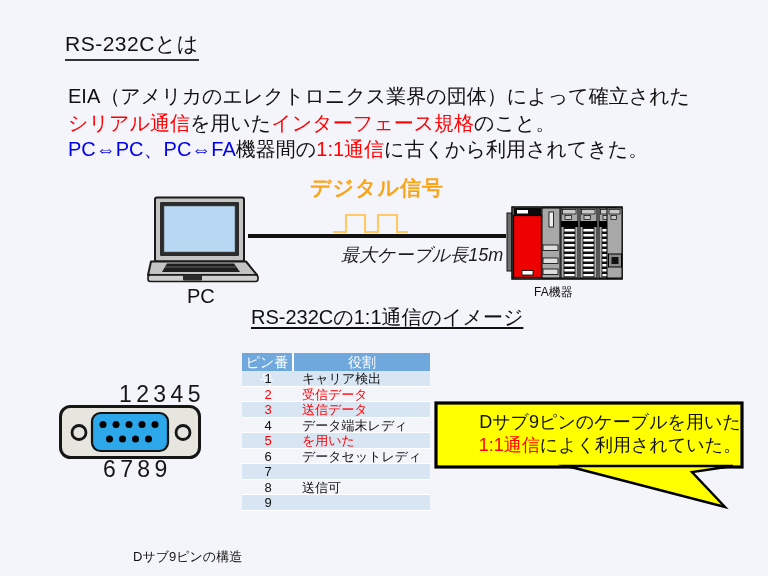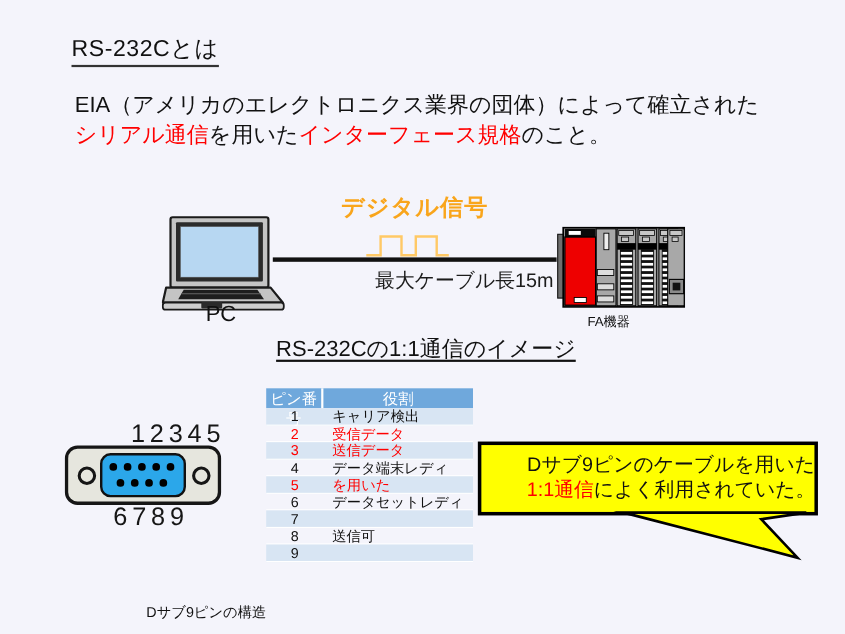--- a/index.html
+++ b/index.html
@@ -20,23 +20,23 @@
   .page-title{
     left:65px;top:30px;font-size:21px;letter-spacing:.5px;
     border-bottom:2px solid #333;padding-bottom:1px;
   }
   .intro{left:68px;top:83px;font-size:20px;line-height:26.5px;white-space:nowrap;}
   .t-red{color:var(--red);} .t-blue{color:var(--blue);}
 
   .signal-label{left:292px;top:174px;width:170px;text-align:center;
     font-size:21px;color:var(--orange);font-weight:bold;letter-spacing:1px;}
   .cable{left:248px;top:234px;width:258px;height:4px;background:#111;}
-  .cable-label{left:341px;top:243px;font-size:18px;color:#1c1c1c;}
-
-  .pc-label{left:187px;top:275px;font-size:20px;}
+  .cable-label{left:341px;top:243px;font-size:18px;color:#1c1c1c;font-style:italic;}
+
+  .pc-label{left:187px;top:285px;font-size:20px;}
   .fa-label{left:534px;top:284px;font-size:12px;}
   .img-caption{left:251px;top:304px;font-size:20px;
     text-decoration:underline;text-underline-offset:3px;}
 
   
   .pin-table{left:230px;top:353px;width:188px;font-size:13px;margin-left:12px;}
   .thead{display:flex;height:18px;background:var(--table-header-bg);
     color:#fff;font-size:14px;line-height:18px;text-align:center;}
   .th-pin{width:52px;border-right:2px solid #fff;}
   .th-role{flex:1;}
@@ -60,20 +60,21 @@
   .callout-line2{top:40px;}
 </style>
 </head>
 <body>
 
 <div class="abs page-title">RS-232Cとは</div>
 
 <div class="abs intro">
   <div><span>EIA（アメリカのエレクトロニクス業界の団体）によって確立された</span></div>
   <div><span class="t-red">シリアル通信</span><span>を用いた</span><span class="t-red">インターフェース規格</span><span>のこと。</span></div>
+  <div><span class="t-blue">PC⇔PC、PC⇔FA</span><span>機器間の</span><span class="t-red">1:1通信</span><span>に古くから利用されてきた。</span></div>
 </div>
 
 <div class="abs signal-label">デジタル信号</div>
 <svg class="abs" style="left:330px;top:210px;" width="85" height="30" viewBox="0 0 85 30">
   <polyline points="3,22 16,22 16,5 35,5 35,22 48,22 48,5 67,5 67,22 78,22" fill="none" style="stroke:var(--wave);" stroke-width="2.2"></polyline>
 </svg>
 
 <div class="abs cable"></div>
 <div class="abs cable-label">最大ケーブル長15m</div>
 

